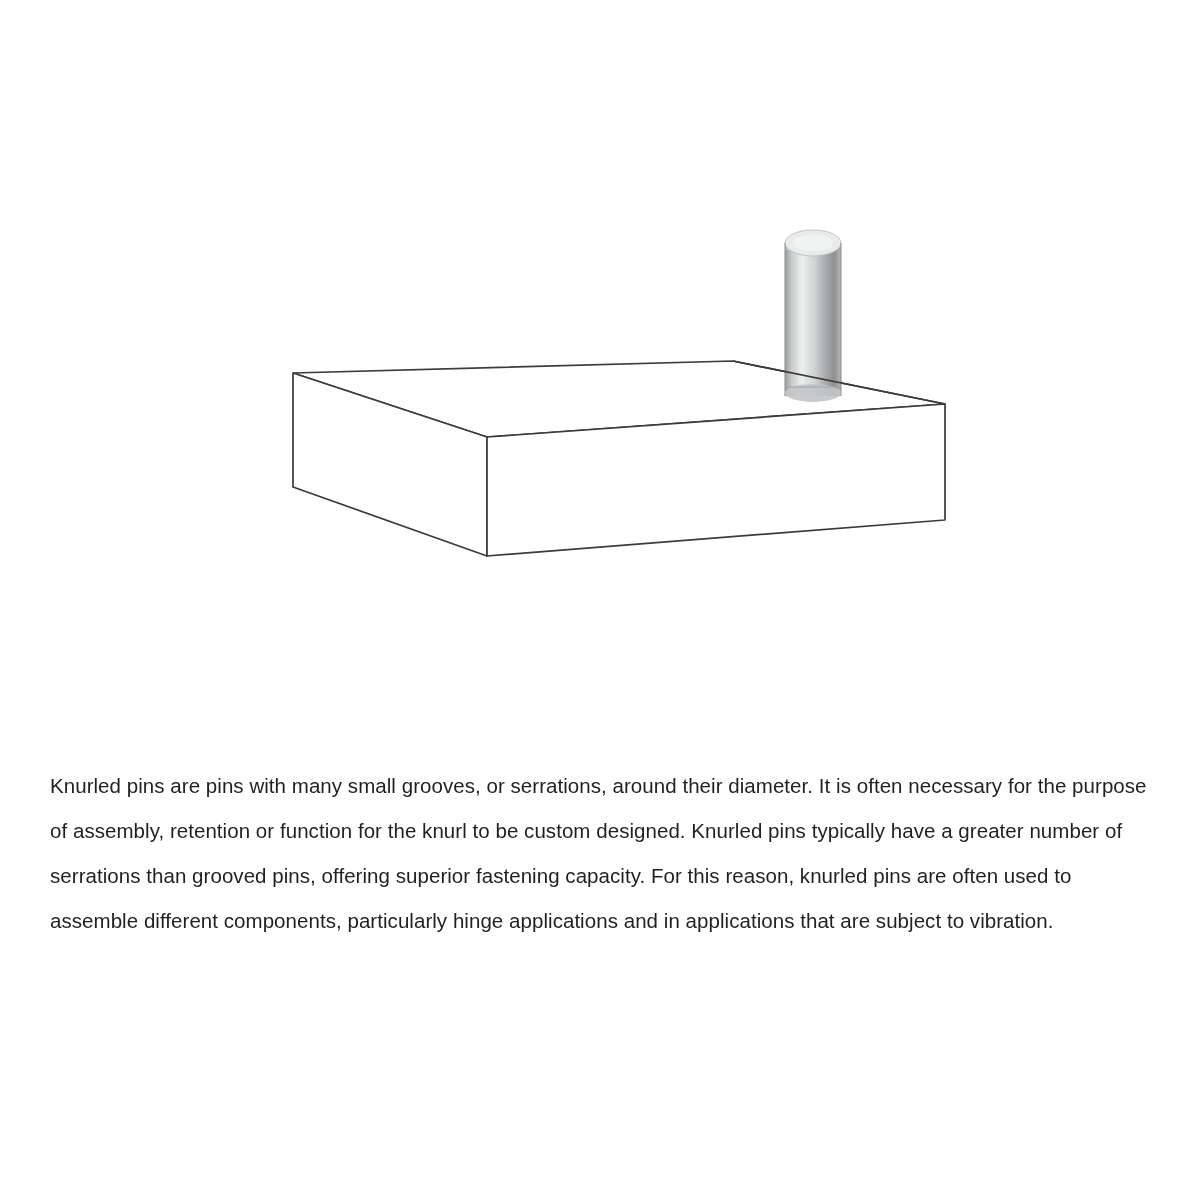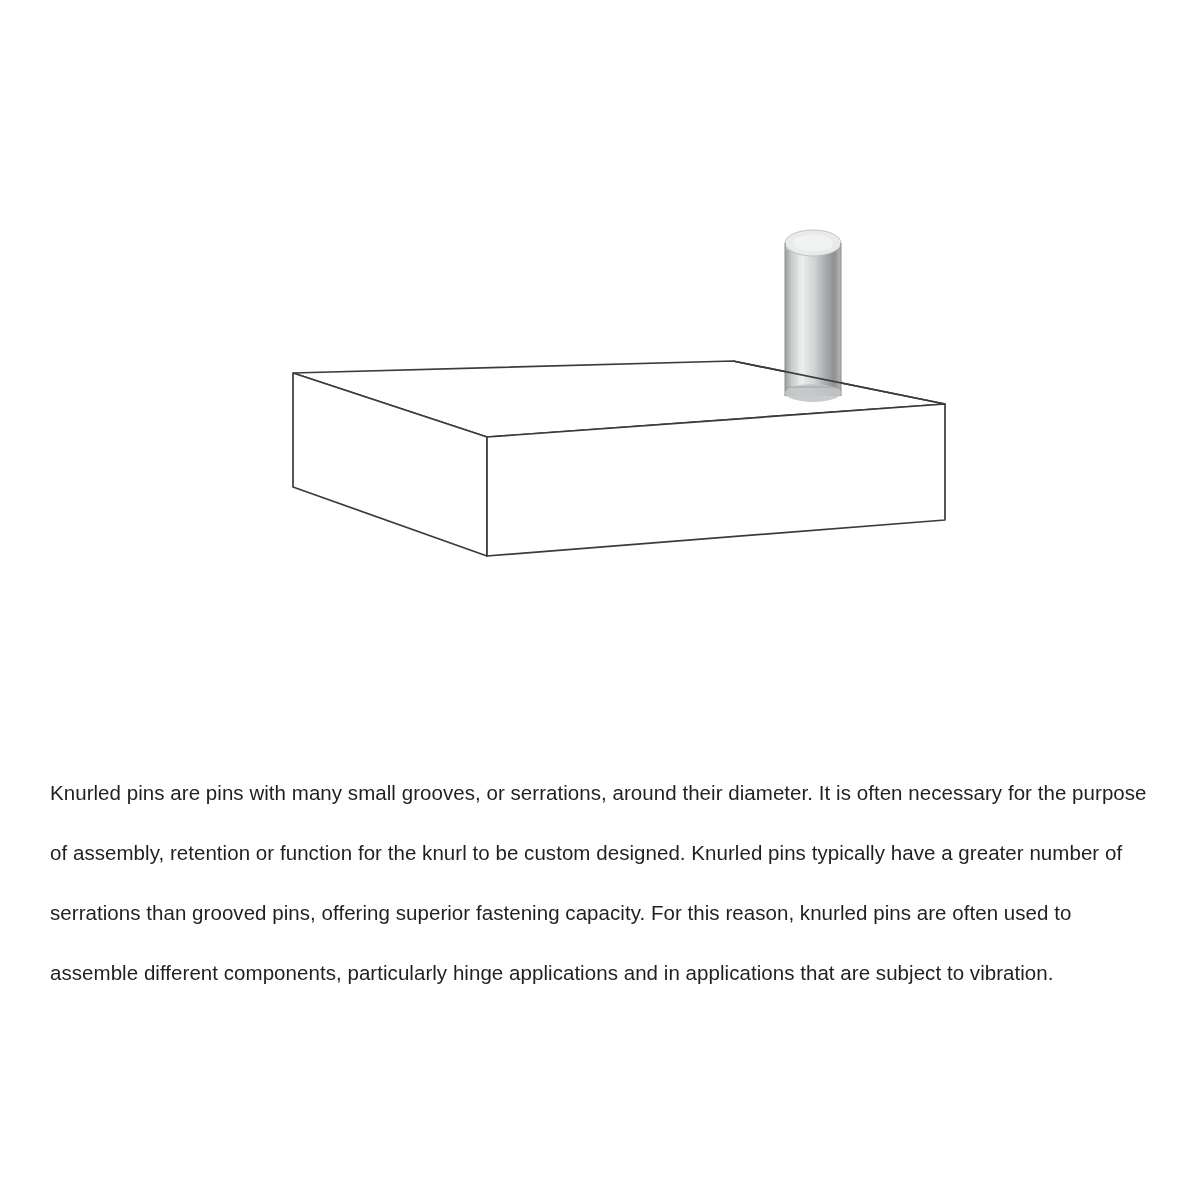--- a/index.html
+++ b/index.html
@@ -29,21 +29,21 @@
   }
   .figure svg {
     display: block;
   }
   .caption {
     position: absolute;
     left: 50px;
     top: 742px;
     width: 1110px;
     font-size: 20.5px;
-    line-height: 60px;
+    line-height: 45px;
     color: #231f20;
     letter-spacing: 0.05px;
     text-align: left;
   }
 </style>
 </head>
 <body>
 
 <div class="page">
 

